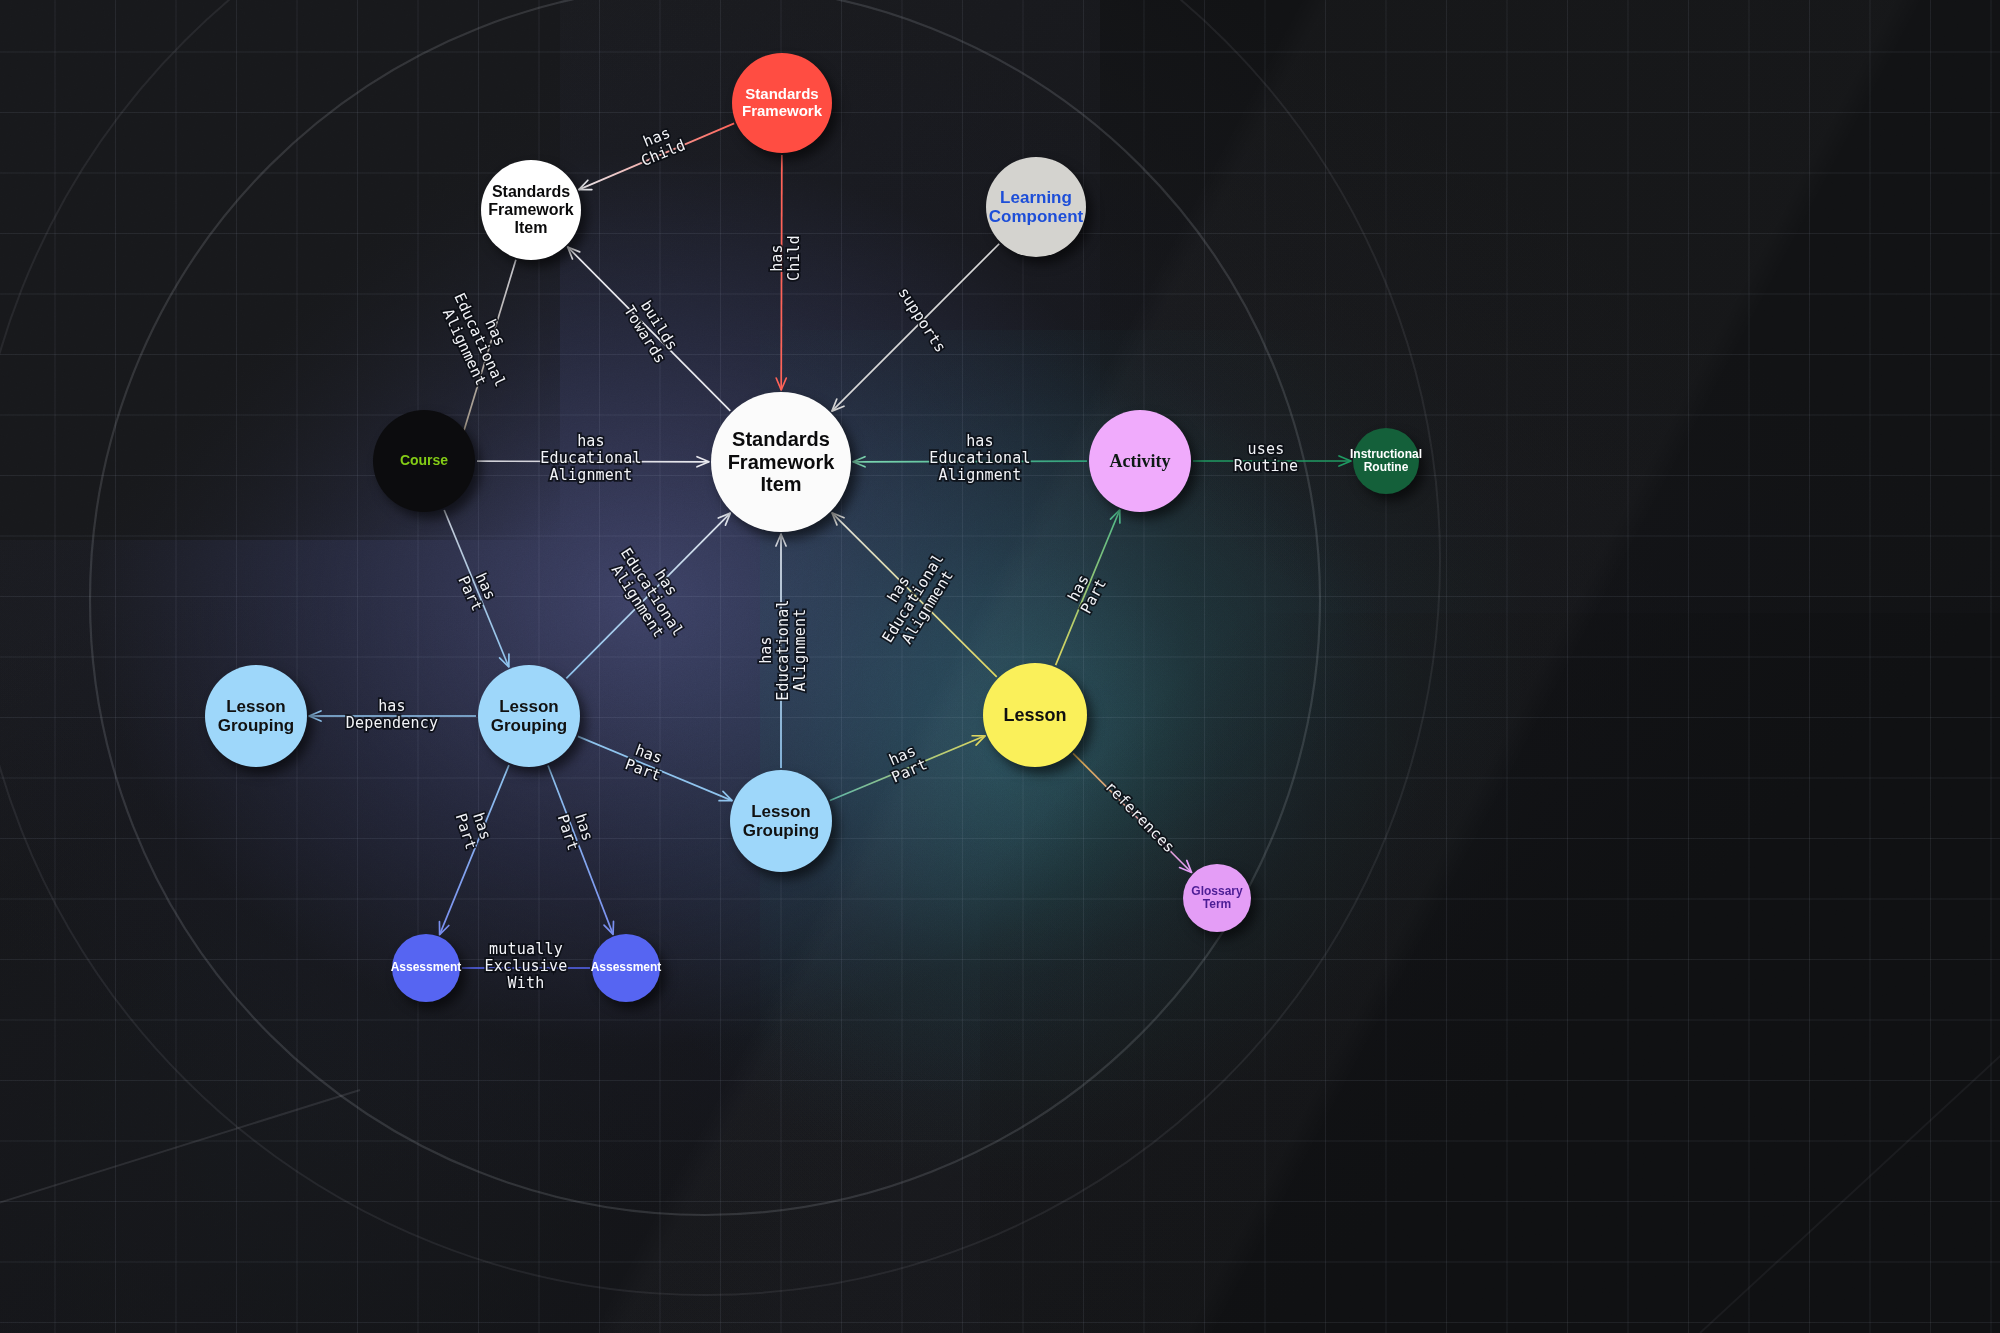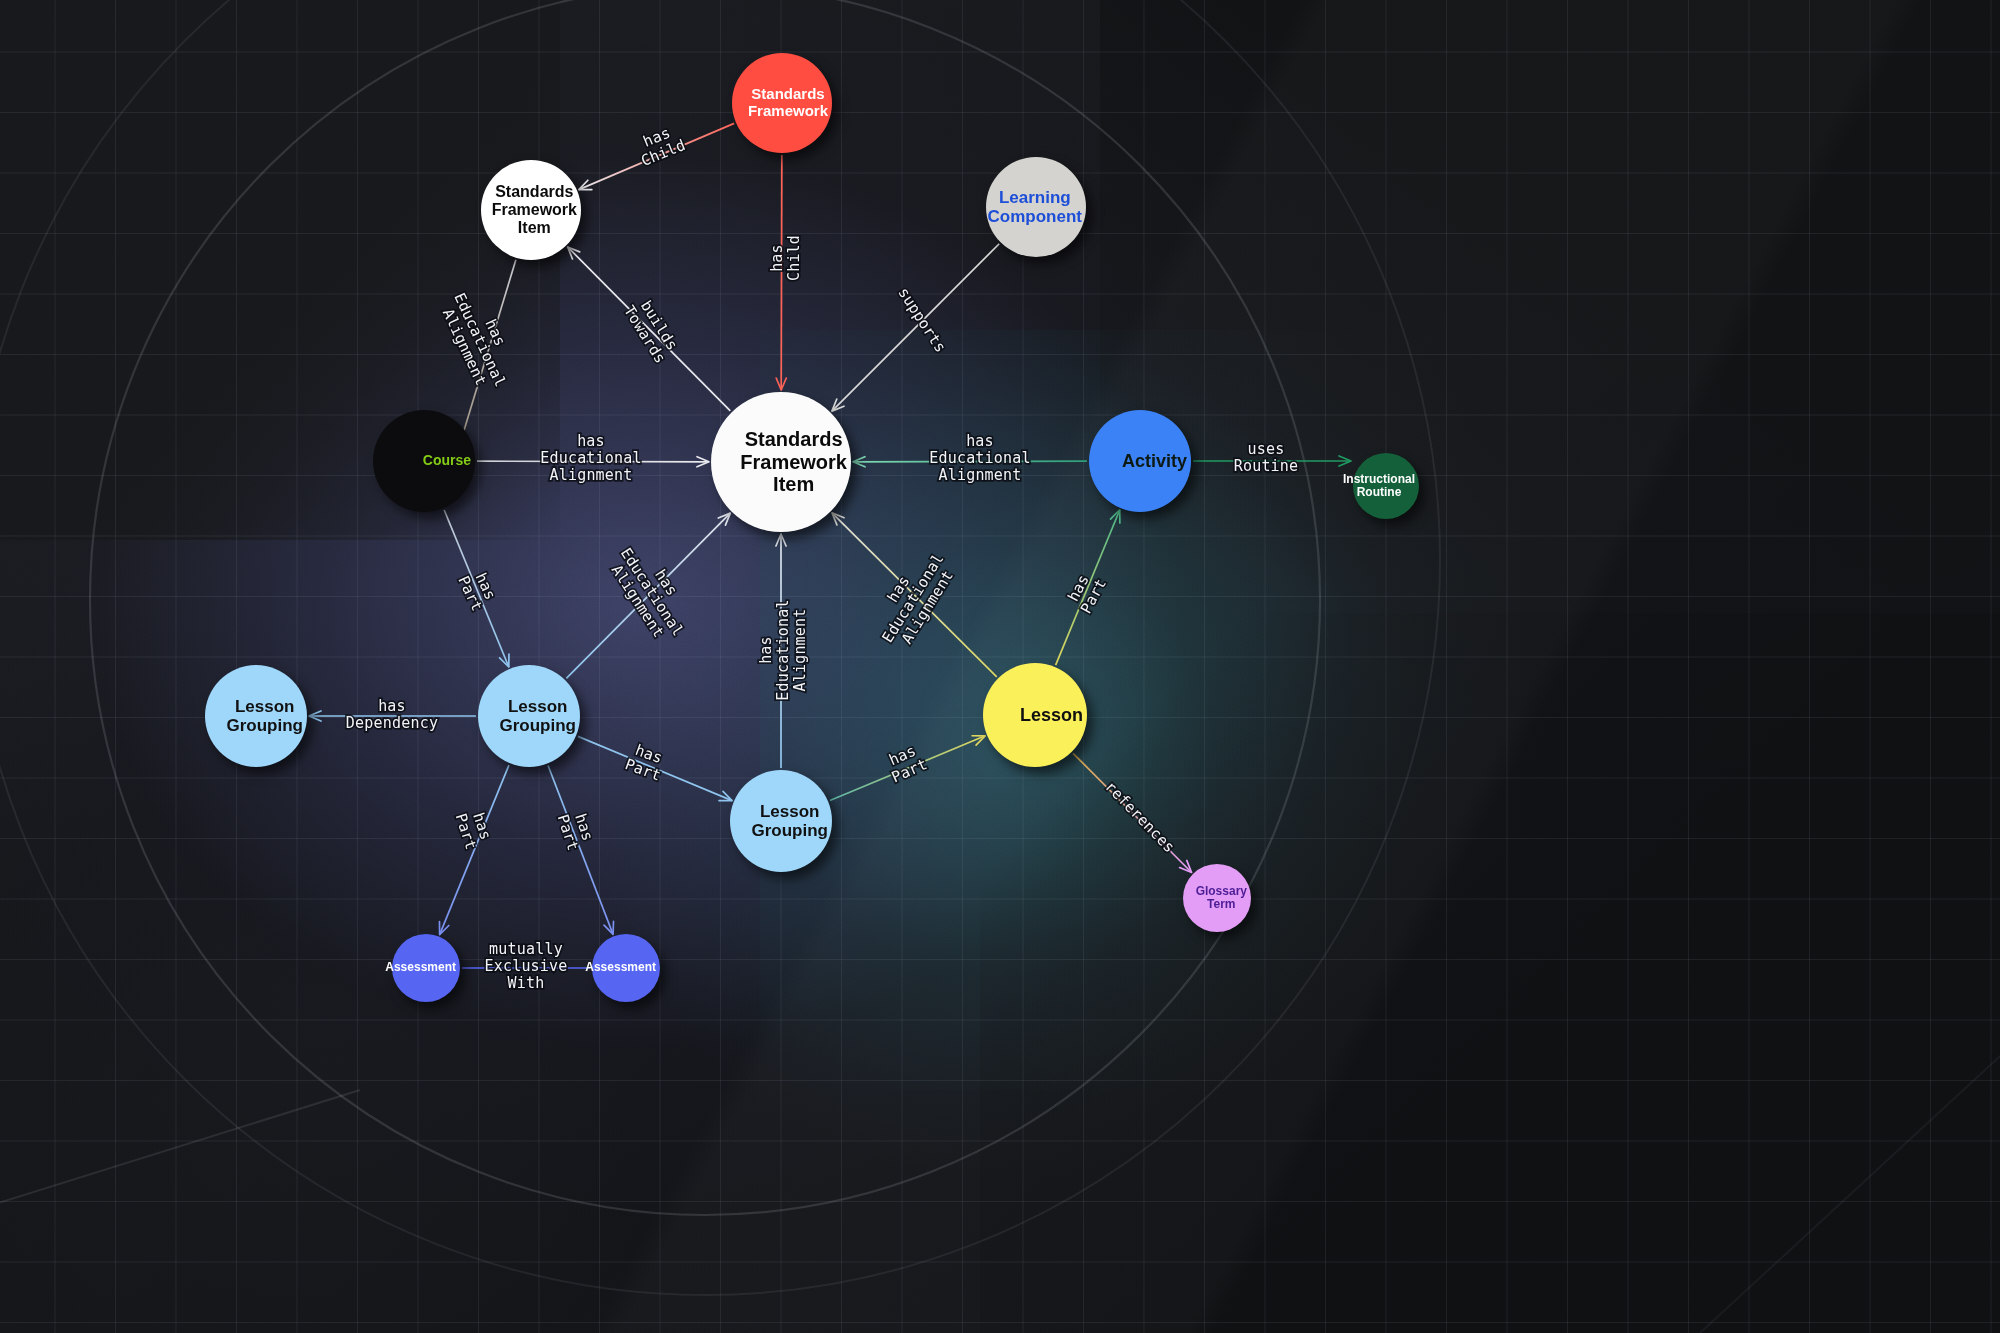--- a/index.html
+++ b/index.html
@@ -43,21 +43,21 @@
   #graph{position:absolute;inset:0;}
 
   .edge{fill:none;stroke-width:1.7;}
   .arrowhead{fill:none;stroke-width:1.7;stroke-linecap:round;stroke-linejoin:round;}
 
   .elabel{font-family:"DejaVu Sans Mono","Liberation Mono",monospace;
           font-size:15px;fill:#f3f4f8;letter-spacing:.2px;}
 
   
   .node{position:absolute;border-radius:50%;
-        display:flex;align-items:center;justify-content:flex-end;
+        display:flex;align-items:center;justify-content:center;
         text-align:center;line-height:1.12;font-weight:bold;
         box-shadow:6px 7px 11px rgba(0,0,0,0.55);
         transform:translate(-50%,-50%);}
   .node span{display:block;padding:0 4px;}
 </style>
 </head>
 <body>
 
 <div id="stage">
 
@@ -306,24 +306,24 @@
       </div>
       <div class="node" style="left: 1036px; top: 207px; width: 100px; height: 100px; background: rgb(212, 211, 207); color: #1d4ed8; font-size: 17px;">
         <span>Learning<br>Component</span>
       </div>
       <div class="node" style="left: 781px; top: 462px; width: 140px; height: 140px; background: rgb(251, 251, 251); color: rgb(11, 11, 12); font-size: 20px;">
         <span>Standards<br>Framework<br>Item</span>
       </div>
       <div class="node" style="left: 424px; top: 461px; width: 102px; height: 102px; background: rgb(12, 12, 14); color: #84cc16; font-size: 14px;">
         <span>Course</span>
       </div>
-      <div class="node" style="left: 1140px; top: 461px; width: 102px; height: 102px; background: #3b82f6; color: rgb(13, 26, 20); font-size: 18px;">
+      <div class="node" style="left: 1140px; top: 461px; width: 102px; height: 102px; background: #f0abfc; color: rgb(13, 26, 20); font-size: 18px; font-family: Liberation Serif, serif;">
         <span>Activity</span>
       </div>
-      <div class="node" style="left: 1386px; top: 486px; width: 66px; height: 66px; background: rgb(20, 96, 58); color: rgb(255, 255, 255); font-size: 12px;">
+      <div class="node" style="left: 1386px; top: 461px; width: 66px; height: 66px; background: rgb(20, 96, 58); color: rgb(255, 255, 255); font-size: 12px;">
         <span>Instructional<br>Routine</span>
       </div>
       <div class="node" style="left: 256px; top: 716px; width: 102px; height: 102px; background: rgb(158, 215, 250); color: rgb(17, 17, 17); font-size: 17px;">
         <span>Lesson<br>Grouping</span>
       </div>
       <div class="node" style="left: 529px; top: 716px; width: 102px; height: 102px; background: rgb(158, 215, 250); color: rgb(17, 17, 17); font-size: 17px;">
         <span>Lesson<br>Grouping</span>
       </div>
       <div class="node" style="left: 781px; top: 821px; width: 102px; height: 102px; background: rgb(158, 215, 250); color: rgb(17, 17, 17); font-size: 17px;">
         <span>Lesson<br>Grouping</span>

